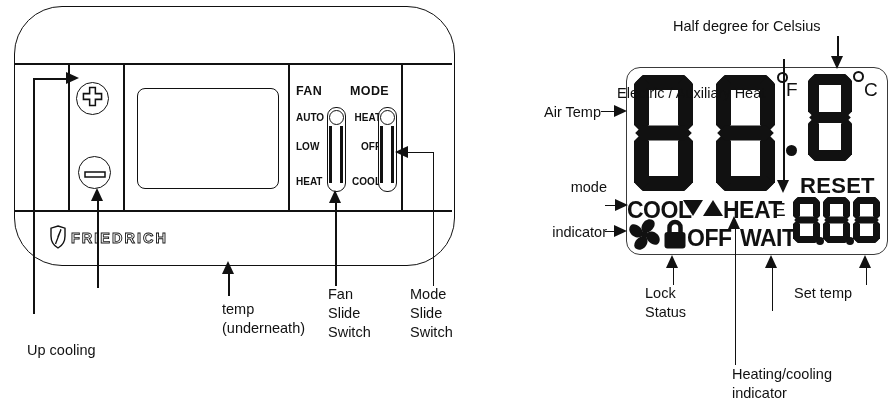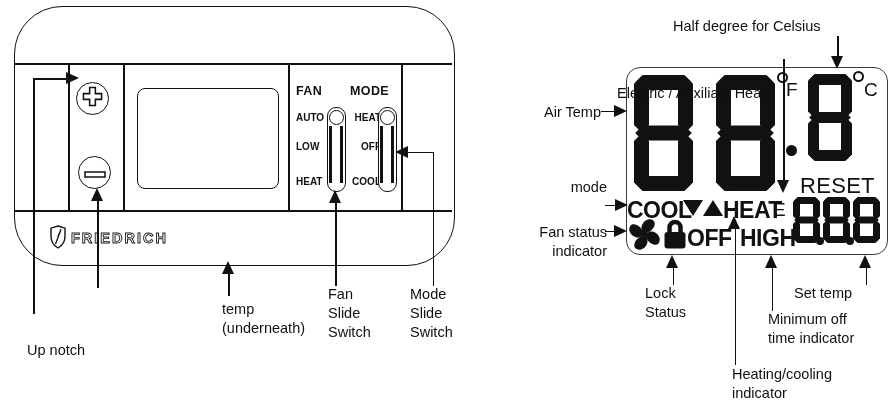--- a/index.html
+++ b/index.html
@@ -29,21 +29,21 @@
   .switchhdr{font-size:12.5px;font-weight:bold;letter-spacing:0.4px;}
   .switchopt{font-size:10px;font-weight:bold;}
   .pill{border:1.5px solid var(--ink);border-radius:9px;background:#fff;}
   .pillbar{width:2.6px;background:var(--ink);}
   .knob{border:1.4px solid var(--ink);border-radius:50%;background:#fff;}
   
   .lcdbox{border:1.6px solid #3a3a3a;border-radius:14px;background:#fff;}
   .seg7{display:flex;}
   .lcdbig{font-size:23px;font-weight:bold;letter-spacing:-0.5px;white-space:nowrap;}
   .lcdmed{font-size:19px;font-weight:400;}
-  .reset{font-size:22px;font-weight:400;letter-spacing:0.3px;}
+  .reset{font-size:22px;font-weight:700;letter-spacing:0.3px;}
   .tri-down{width:0;height:0;border-left:10px solid transparent;border-right:10px solid transparent;border-top:16px solid var(--ink);}
   .tri-up{width:0;height:0;border-left:10px solid transparent;border-right:10px solid transparent;border-bottom:16px solid var(--ink);}
   .ring{border-radius:50%;background:#fff;}
   .dotfill{border-radius:50%;background:var(--ink);}
 </style>
 </head>
 <body>
 
 <div id="canvas">
 
@@ -98,21 +98,21 @@
   </div>
   <div class="abs" style="left:70px;top:228px;">
     <svg width="104" height="19" viewBox="0 0 104 19">
       <text x="1" y="14.5" font-size="14.5" font-weight="bold" letter-spacing="2" fill="#ffffff" stroke="#111111" stroke-width="0.9" style="font-family:'Liberation Sans',sans-serif;">FRIEDRICH</text>
     </svg>
   </div>
 
   <div class="abs vline" style="left:33px;top:78px;height:236px;"></div>
   <div class="abs hline" style="left:33px;top:78px;width:33px;"></div>
   <div class="abs arr right" style="left:66px;top:72px;"></div>
-  <div class="abs lbl" style="left:27px;top:341px;">Up notch</div>
+  <div class="abs lbl" style="left:27px;top:341px;">Up cooling</div>
 
   <div class="abs vline" style="left:97px;top:201px;height:87px;"></div>
   <div class="abs arr up" style="left:90.5px;top:188px;"></div>
 
   <div class="abs vline" style="left:228px;top:274px;height:22px;"></div>
   <div class="abs arr up" style="left:221.5px;top:261px;"></div>
   <div class="abs lbl" style="left:222px;top:300px;">
     <div>temp</div>
     <div>(underneath)</div>
   </div>
@@ -192,21 +192,21 @@
       </g>
     </svg>
   </div>
   <div class="abs" style="left:663px;top:218px;">
     <svg width="24" height="32" viewBox="0 0 24 32">
       <path d="M6.5,15 V9.5 a5.5,5.5 0 0 1 11,0 V15" fill="none" stroke="#111" stroke-width="4.5"></path>
       <rect x="1.5" y="14" width="21" height="16.5" rx="3" fill="#111"></rect>
     </svg>
   </div>
   <div class="abs lcdbig" style="left:687px;top:225px;">OFF</div>
-  <div class="abs lcdbig" style="left:740px;top:225px;">HIGH</div>
+  <div class="abs lcdbig" style="left:740px;top:225px;">WAIT</div>
 
   <div class="abs seg7" style="left: 793px; top: 197px; gap: 3px;">
       <svg width="27" height="46" viewBox="0 0 27 46" style="display:block">
         <polygon points="1.2,3.5 4.7,0 22.3,0 25.8,3.5 22.3,7 4.7,7" fill="#111111"></polygon>
         <polygon points="23.5,1.2 27,4.7 27,18.9 23.5,22.4 20,18.9 20,4.7" fill="#111111"></polygon>
         <polygon points="23.5,23.6 27,27.1 27,41.3 23.5,44.8 20,41.3 20,27.1" fill="#111111"></polygon>
         <polygon points="1.2,42.5 4.7,39 22.3,39 25.8,42.5 22.3,46 4.7,46" fill="#111111"></polygon>
         <polygon points="3.5,23.6 7,27.1 7,41.3 3.5,44.8 0,41.3 0,27.1" fill="#111111"></polygon>
         <polygon points="3.5,1.2 7,4.7 7,18.9 3.5,22.4 0,18.9 0,4.7" fill="#111111"></polygon>
         <polygon points="1.2,23 4.7,19.5 22.3,19.5 25.8,23 22.3,26.5 4.7,26.5" fill="#111111"></polygon>
@@ -245,21 +245,20 @@
   <div class="abs hline" style="left:601px;top:110.5px;width:14px;"></div>
   <div class="abs arr right" style="left:614px;top:104.5px;"></div>
 
   <div class="abs lbl r" style="left:516px;top:178px;width:91px;">
     <div>mode</div>
   </div>
   <div class="abs hline" style="left:605px;top:204.5px;width:10px;"></div>
   <div class="abs arr right" style="left:615px;top:198.5px;"></div>
 
   <div class="abs lbl r" style="left:516px;top:223px;width:91px;">
-    <div>Fan status</div>
     <div>indicator</div>
   </div>
   <div class="abs hline" style="left:605px;top:230.5px;width:9px;"></div>
   <div class="abs arr right" style="left:614px;top:224.5px;"></div>
 
   <div class="abs vline" style="left:672.5px;top:268px;height:17px;"></div>
   <div class="abs arr up" style="left:666px;top:255px;"></div>
   <div class="abs lbl" style="left:645px;top:284px;">
     <div>Lock</div>
     <div>Status</div>
@@ -267,22 +266,18 @@
 
   <div class="abs vline" style="left:734.5px;top:229px;height:136px;"></div>
   <div class="abs arr up" style="left:728px;top:216px;"></div>
   <div class="abs lbl" style="left:732px;top:365px;">
     <div>Heating/cooling</div>
     <div>indicator</div>
   </div>
 
   <div class="abs vline" style="left:771.5px;top:268px;height:43px;"></div>
   <div class="abs arr up" style="left:765px;top:255px;"></div>
-  <div class="abs lbl" style="left:768px;top:310px;">
-    <div>Minimum off</div>
-    <div>time indicator</div>
-  </div>
 
   <div class="abs vline" style="left:865.5px;top:268px;height:17px;"></div>
   <div class="abs arr up" style="left:859px;top:255px;"></div>
   <div class="abs lbl" style="left:794px;top:284px;">Set temp</div>
 
 </div>
 
 </body></html>

